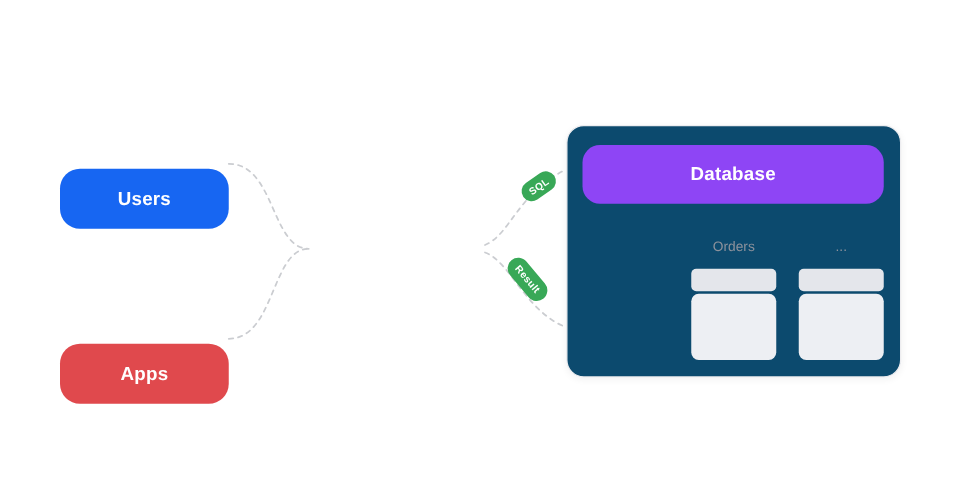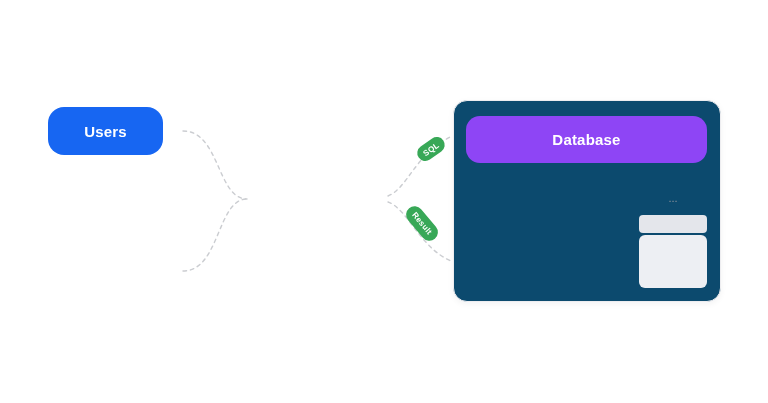--- a/index.html
+++ b/index.html
@@ -16,28 +16,29 @@
   svg.connectors path {
     fill: none;
     stroke: #cbcdd1;
     stroke-width: 1.4;
     stroke-dasharray: 3.5 4;
     stroke-linecap: round;
   }
 
   .node {
     position: absolute;
-    width: 115px; height: 48px;
+    width: 135px; height: 48px;
     border-radius: 16px;
     display: flex; align-items: center; justify-content: center;
     color: #ffffff;
     font-size: 15px;
     font-weight: 600;
     z-index: 2;
     letter-spacing: 0.2px;
+    margin-top: 28px;
   }
   .node-users { left: 48px; top: 107px; background: #1766f2; }
   .node-apps  { left: 48px; top: 247px; background: #e0494d; }
   .node-dbms  { left: 251px; top: 175px; background: #fbbd3d; }
 
   .panel {
     position: absolute;
     left: 453px; top: 100px;
     width: 268px; height: 202px;
     background: #0c4a6e;
@@ -113,36 +114,44 @@
     <path d="M 183 131 C 220 131 217 199 247 199"></path>
     <path d="M 183 271 C 220 271 217 199 247 199"></path>
     <path d="M 388 196 C 408 188 414 155 452 136"></path>
     <path d="M 388 202 C 408 209 420 248 451 261"></path>
   </svg>
 
   <div class="node node-users">
     <span>Users</span>
   </div>
 
+  <div class="node node-apps">
+    <span>Apps</span>
+  </div>
 
 
   <div class="edge-pill pill-sql">
     <span>SQL</span>
   </div>
 
   <div class="edge-pill pill-result">
     <span>Result</span>
   </div>
 
   <div class="panel">
     <div class="node-database">
       <span>Database</span>
     </div>
 
 
+    <div class="table-col c1">
+      <div class="table-label">Orders</div>
+      <div class="table-header"></div>
+      <div class="table-body"></div>
+    </div>
 
     <div class="table-col c2">
       <div class="table-label">...</div>
       <div class="table-header"></div>
       <div class="table-body"></div>
     </div>
   </div>
 
 </div>
 

